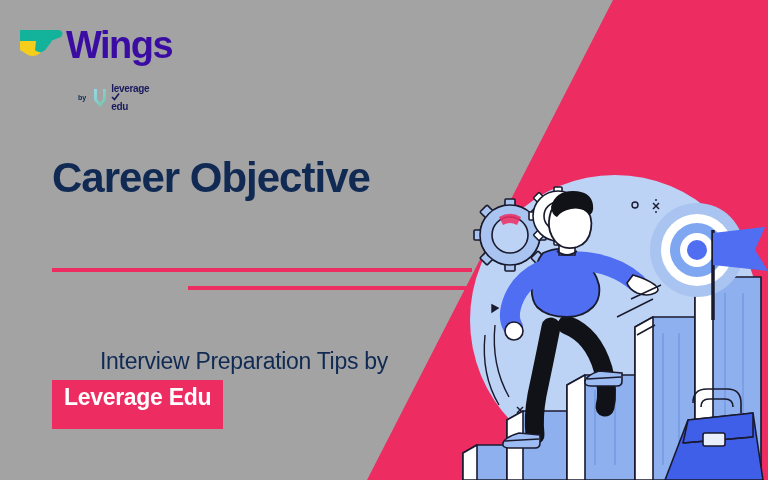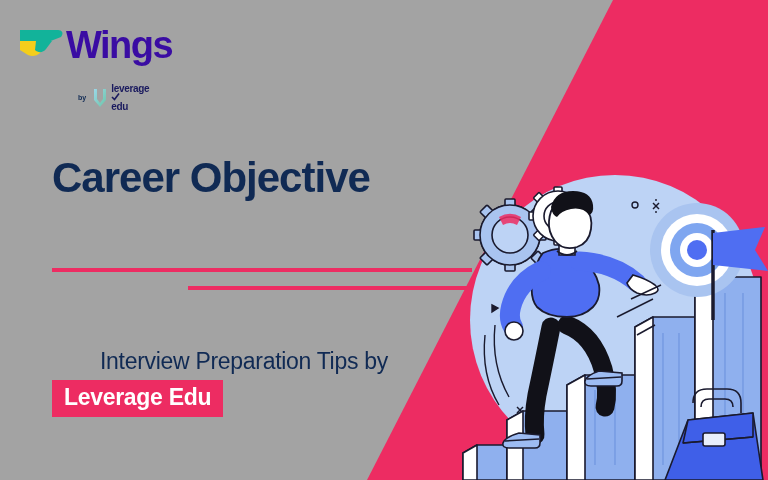--- a/index.html
+++ b/index.html
@@ -109,21 +109,21 @@
     font-size: 23px;
     font-weight: normal;
     color: #102A54;
     letter-spacing: -0.3px;
     margin-left: 48px;
   }
   .brand-box {
     position: absolute;
     left: 52px;
     top: 380px;
-    padding: 4px 12px 6px 12px;
+    padding: 4px 12px 18px 12px;
     background: #ED2C62;
     font-size: 23px;
     font-weight: bold;
     color: #FFFFFF;
     letter-spacing: -0.3px;
   }
 
   
   .illustration {
     position: absolute;

